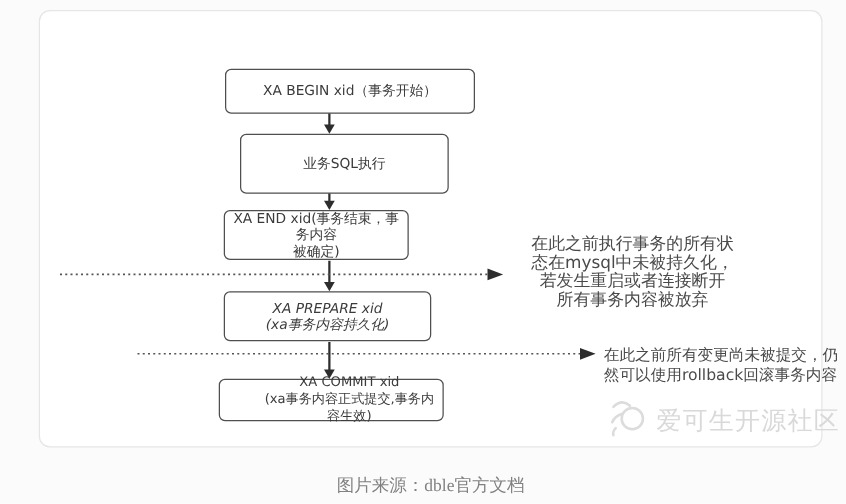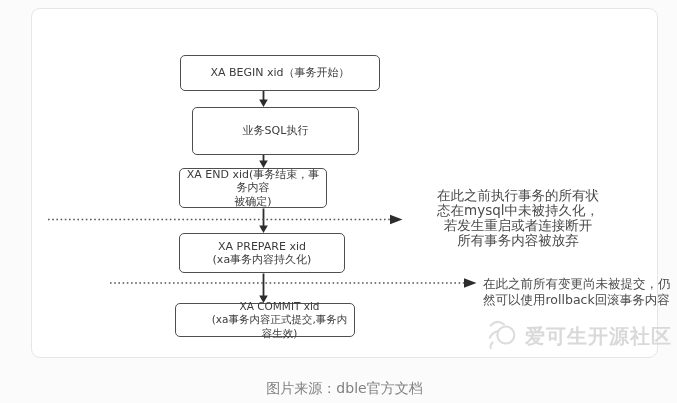--- a/index.html
+++ b/index.html
@@ -17,35 +17,35 @@
   .node{
     position:absolute;box-sizing:border-box;
     border:1.4px solid #4f4f4f;border-radius:5px;background:#ffffff;
     display:flex;align-items:center;justify-content:center;
     text-align:center;color:#3b3b3b;font-size:11px;line-height:13.5px;
     white-space:pre-line;padding:1px 4px;
   }
   .node-begin  {left:180px;top:55px; width:200px;height:36px;}
   .node-sql    {left:192px;top:107px;width:167px;height:48px;}
   .node-end    {left:179px;top:168px;width:148px;height:40px;}
-  .node-prepare{left:179px;top:233px;width:166px;height:40px;}
+  .node-prepare{left:179px;top:233px;width:166px;height:40px;font-style:italic;}
   .node-commit {left:175px;top:303px;width:180px;height:34px;font-size:10.5px;padding-left:33px;}
   .annotation{
     position:absolute;color:#4a4a4a;white-space:pre-line;
   }
-  .ann-1{left:414px;top:188px;width:208px;text-align:center;font-size:13.5px;line-height:15px;}
+  .ann-1{left:402px;top:188px;width:208px;text-align:center;font-size:13.5px;line-height:15px;}
   .ann-2{left:483px;top:276px;width:200px;text-align:left;font-size:12.5px;line-height:15.5px;}
   .watermark{
     position:absolute;left:486px;top:318px;height:36px;
-    display:flex;align-items:center;color:#d9d9d9;font-weight:bold;
+    display:flex;align-items:center;color:#d9d9d9;
   }
   .watermark-text{font-size:20px;letter-spacing:1px;margin-left:5px;color:#d9d9d9;}
   .caption{
     position:absolute;left:31px;top:380px;width:627px;text-align:center;
-    color:#818181;font-size:14px;
+    color:#818181;font-size:14px;font-family:Liberation Serif, serif;
   }
 </style>
 </head>
 <body>
 
 <div class="frame"></div>
 
 <svg class="overlay" width="677" height="403" viewBox="0 0 677 403">
 
   <g stroke="#2d2d2d" stroke-width="1.8" fill="#2d2d2d">

